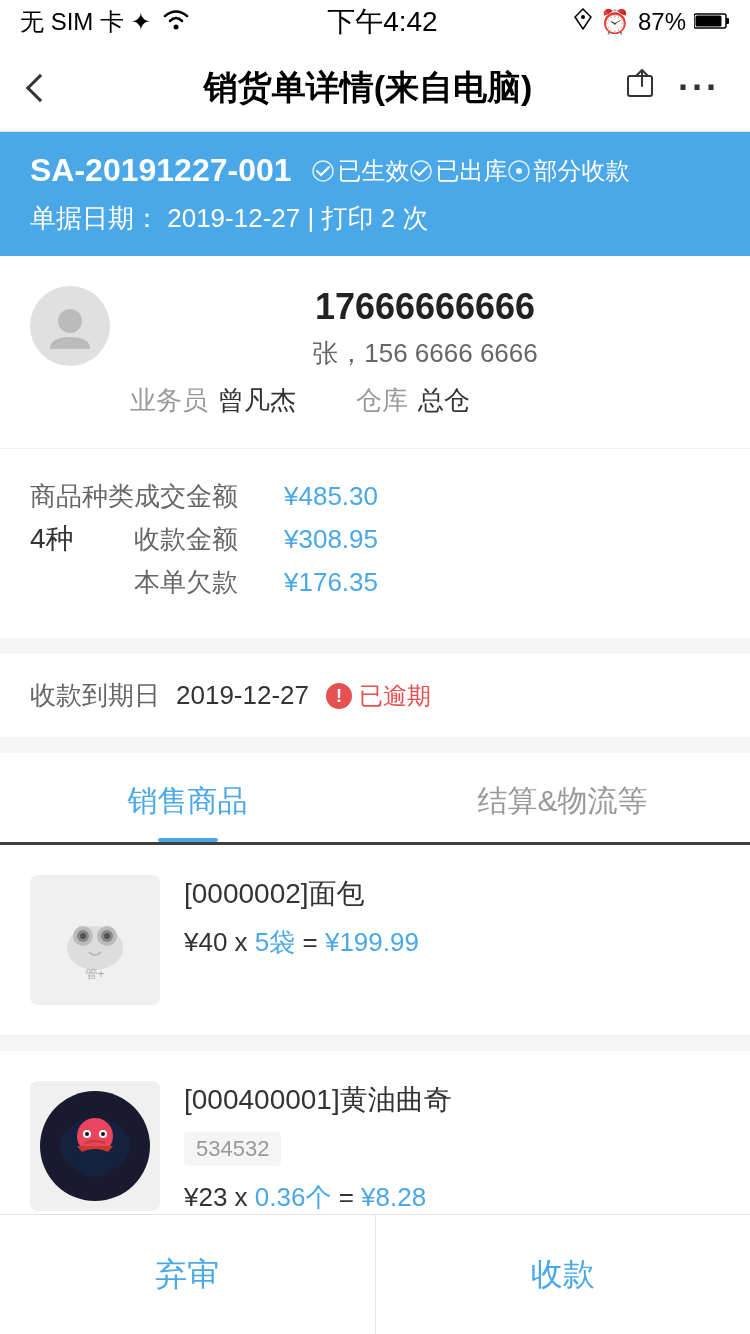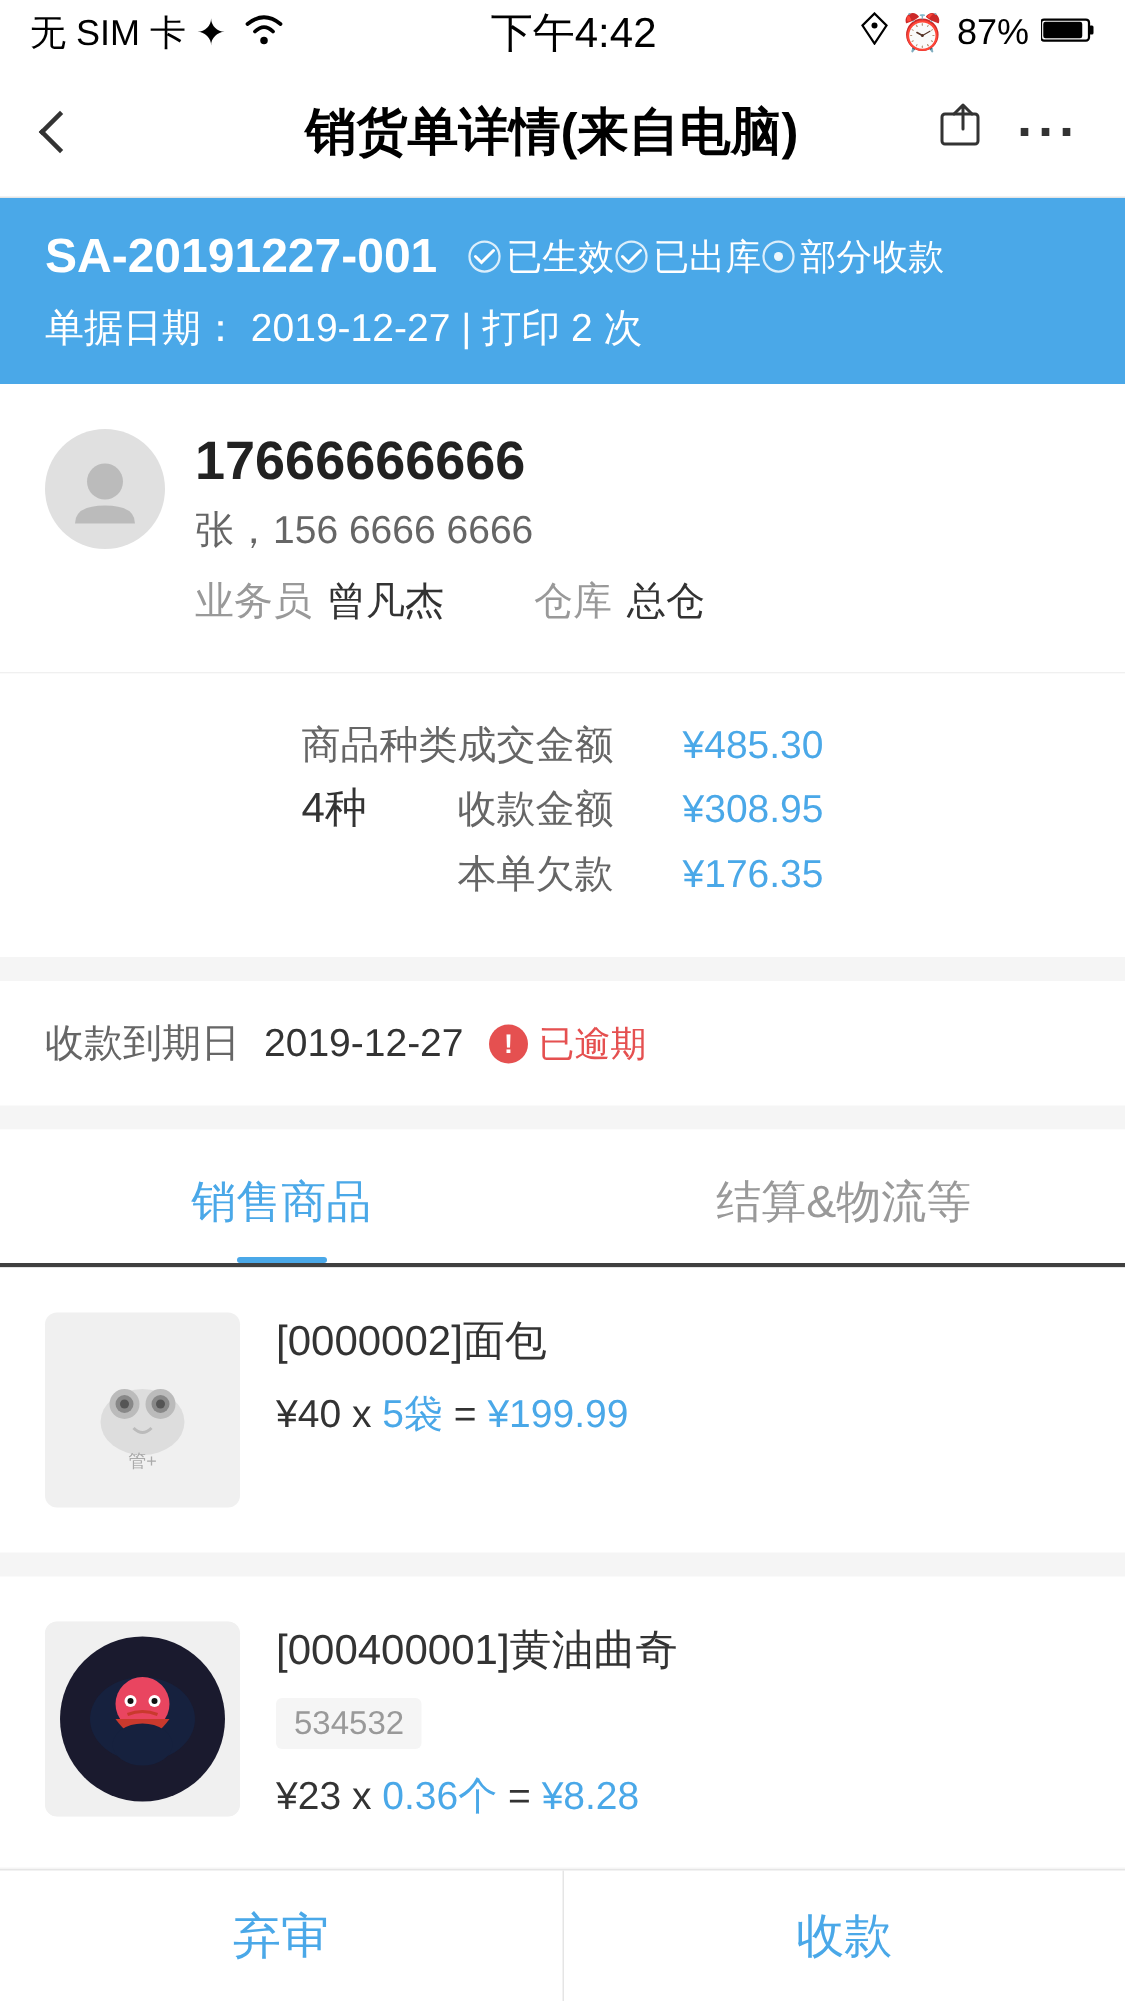--- a/index.html
+++ b/index.html
@@ -99,21 +99,21 @@
     .avatar-circle {
       width: 80px;
       height: 80px;
       border-radius: 50%;
       background: #e0e0e0;
       display: flex;
       align-items: center;
       justify-content: center;
       flex-shrink: 0;
     }
-    .customer-info { flex: 1; }
+    .customer-info { flex: 1; text-align: center; }
     .customer-phone {
       font-size: 36px;
       font-weight: 600;
       color: #222;
       margin-bottom: 8px;
     }
     .customer-name {
       font-size: 26px;
       color: #666;
       margin-bottom: 12px;
@@ -126,21 +126,21 @@
     }
     .customer-meta-item { display: flex; gap: 10px; }
     .meta-label { color: #999; }
     .meta-value { color: #333; }
 
     
     .stats-section {
       background: #fff;
       padding: 30px;
       display: flex;
-      justify-content: center;
+      justify-content: flex-start;
       align-items: flex-start;
       border-bottom: 16px solid #f5f5f5;
     }
     .stats-left { }
     .stats-item { font-size: 26px; color: #666; margin-bottom: 6px; }
     .stats-count { font-size: 28px; color: #333; font-weight: 500; }
     .stats-right { text-align: right; }
     .stats-row {
       display: flex;
       justify-content: flex-end;
@@ -245,21 +245,21 @@
     }
     .product-price .highlight { color: #4AA8E8; }
     .product-price .total { color: #4AA8E8; font-weight: 400; }
 
     
     .bottom-bar {
       position: fixed;
       bottom: 0;
       left: 0;
       width: 750px;
-      height: 88px;
+      height: 120px;
       background: #fff;
       border-top: 1px solid #e5e5e5;
       display: flex;
     }
     .bottom-btn {
       flex: 1;
       display: flex;
       align-items: center;
       justify-content: center;
       font-size: 32px;

